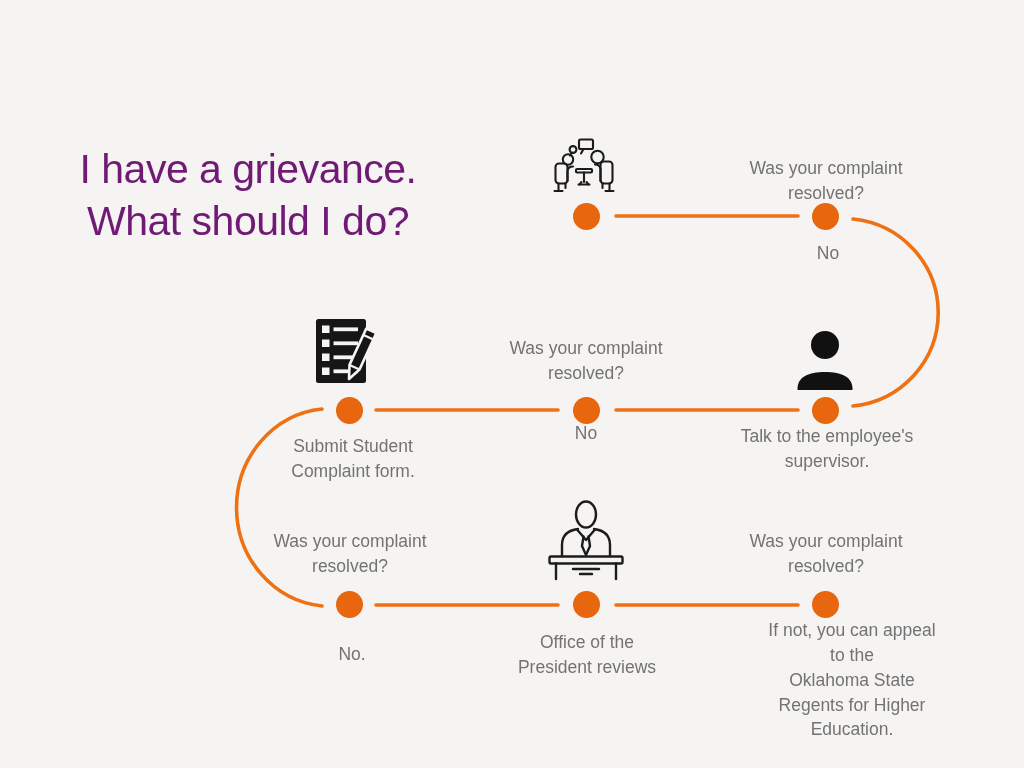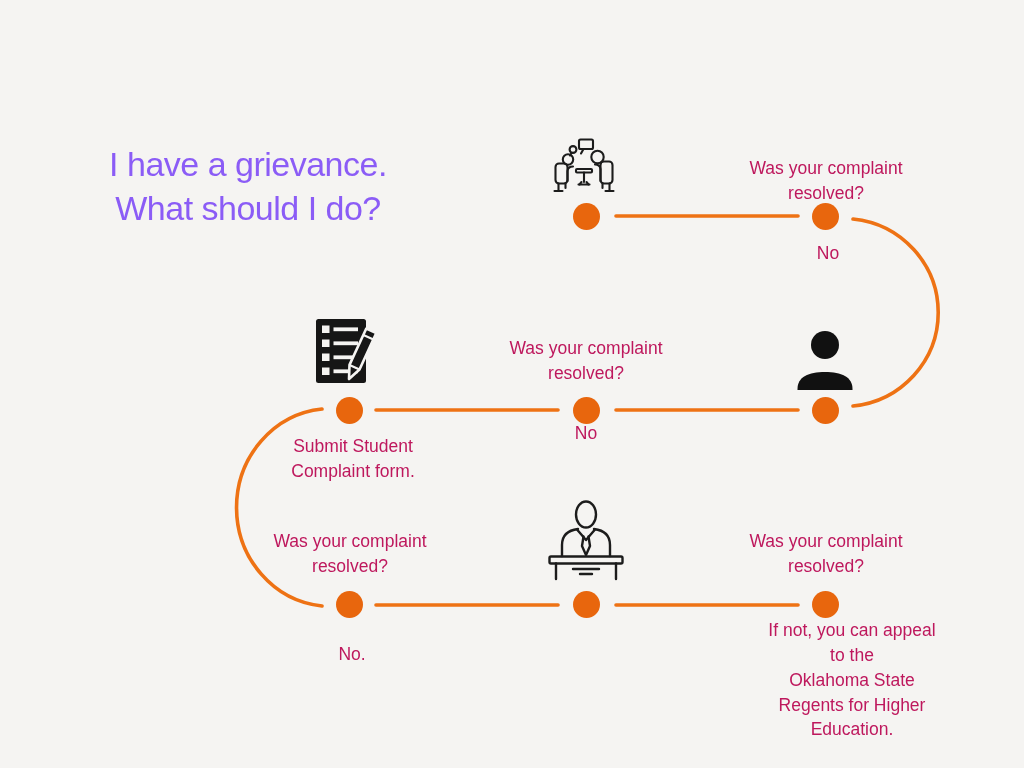--- a/index.html
+++ b/index.html
@@ -6,40 +6,40 @@
   body { background:#f5f4f2; font-family:"Liberation Sans", sans-serif; }
   .canvas {
     position:relative; width:1024px; height:768px;
     background:#f5f4f2; overflow:hidden;
   }
   svg.connectors { position:absolute; left:0; top:0; }
 
   .title {
     position:absolute; left:248px; top:143px; transform:translateX(-50%);
     margin:0; width:440px;
-    font-size:34px; font-weight:400; line-height:1.28; letter-spacing:-0.5px;
-    color:#8b5cf6; text-align:center; white-space:pre-line;
+    font-size:41px; font-weight:400; line-height:1.28; letter-spacing:-0.5px;
+    color:#701a75; text-align:center; white-space:pre-line;
   }
 
   .dot {
     position:absolute; width:27px; height:27px; border-radius:50%;
     background:#e8660d;
   }
   #dot-1 { left:573px; top:203px; }
   #dot-2 { left:812px; top:203px; }
   #dot-3 { left:336px; top:397px; }
   #dot-4 { left:573px; top:397px; }
   #dot-5 { left:812px; top:397px; }
   #dot-6 { left:336px; top:591px; }
   #dot-7 { left:573px; top:591px; }
   #dot-8 { left:812px; top:591px; }
 
   .txt {
     position:absolute; transform:translateX(-50%);
-    color:#be185d; font-size:17.5px; line-height:1.42;
+    color:#737373; font-size:17.5px; line-height:1.42;
     text-align:center; white-space:pre-line;
   }
   #lbl-communicate { left:587px; top:237px; }
   #q1-question     { left:826px; top:156px; }
   #q1-answer       { left:828px; top:241px; }
   #lbl-submit      { left:353px; top:434px; }
   #q2-question     { left:586px; top:336px; }
   #q2-answer       { left:586px; top:421px; }
   #lbl-supervisor  { left:827px; top:424px; }
   #q3-question     { left:350px; top:529px; }
@@ -134,20 +134,24 @@
       <path d="M31 30.5 L40 41 L49 30.5"></path>
       <path d="M37.5 37.5 L36 47 L40 56 L44 47 L42.5 37.5"></path>
       <rect x="3.5" y="57.5" width="73" height="7" rx="1.5"></rect>
       <path d="M10 64.5 V80 M70 64.5 V80"></path>
       <path d="M27 70 H53 M34 75 H46"></path>
     </g>
   </svg>
 
   <div class="txt" id="lbl-submit">Submit Student
 Complaint form.</div>
+  <div class="txt" id="lbl-supervisor">Talk to the employee's
+supervisor.</div>
+  <div class="txt" id="lbl-president">Office of the
+President reviews</div>
 
   <div class="txt" id="q1-question">Was your complaint
 resolved?</div>
   <div class="txt" id="q1-answer">No</div>
 
   <div class="txt" id="q2-question">Was your complaint
 resolved?</div>
   <div class="txt" id="q2-answer">No</div>
 
   <div class="txt" id="q3-question">Was your complaint

